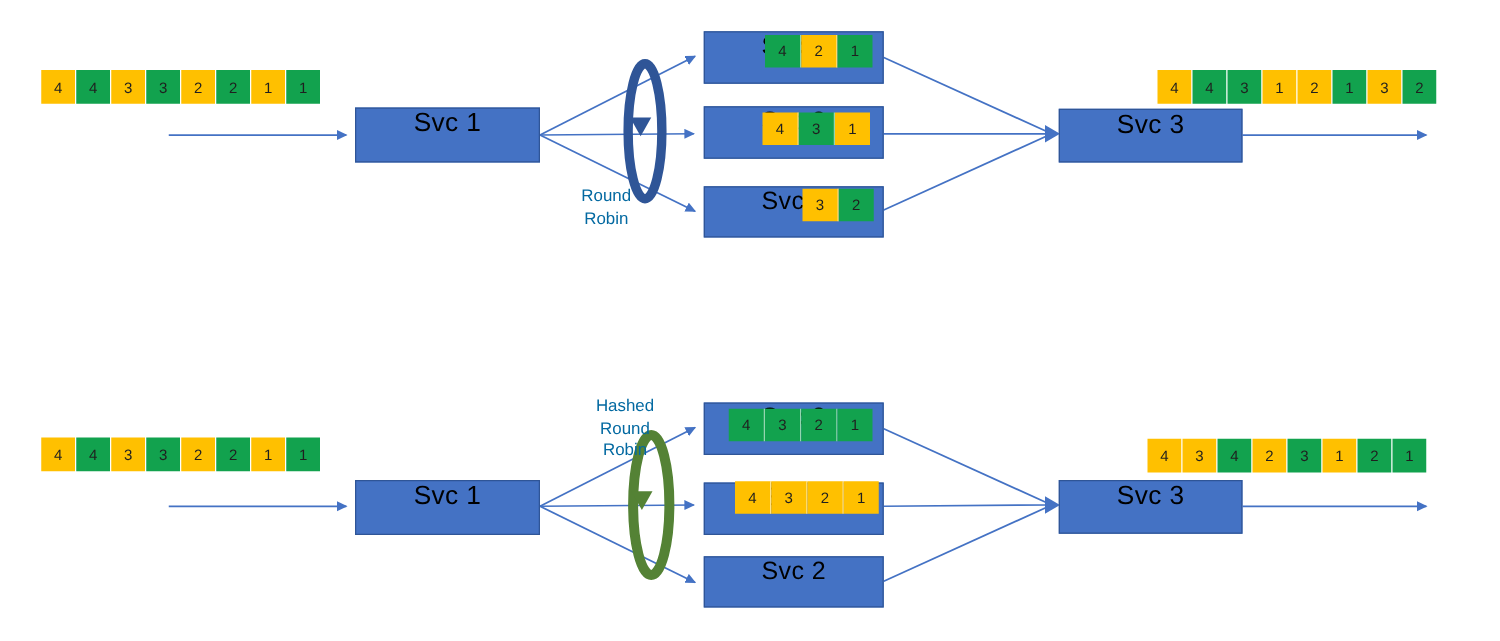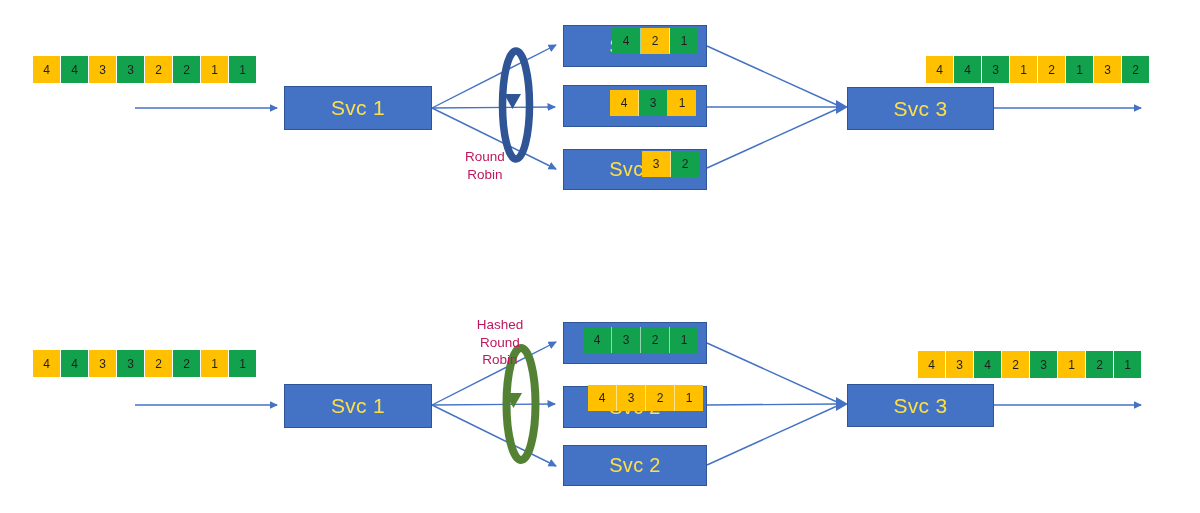--- a/index.html
+++ b/index.html
@@ -12,40 +12,40 @@
   .ring-blue{stroke:var(--ring_blue,#2F5597);stroke-width:7.5;fill:none;}
   .ring-green{stroke:var(--ring_green,#548235);stroke-width:8;fill:none;}
   .tri-blue{fill:var(--ring_blue,#2F5597);}
   .tri-green{fill:var(--ring_green,#548235);}
   .conv-arrow{fill:var(--wire,#4472C4);}
 
   .svc{
     position:absolute;z-index:1;
     background:var(--box_blue,#4472C4);
     border:1.6px solid var(--box_border,#2F5597);
-    color:#fde047;display:flex;align-items:center;justify-content:center;
+    color:#000000;display:flex;align-items:flex-start;justify-content:center;
     font-size:21px;letter-spacing:.3px;box-sizing:border-box;
   }
   .seq{position:absolute;z-index:1;display:flex;gap:1px;}
   .seq .cell{
     width:27px;height:27px;display:flex;align-items:center;justify-content:center;
     font-size:12px;color:#1f1f1f;
   }
   .queue{position:absolute;z-index:2;display:flex;}
   .queue .cell{
     width:28px;height:26px;display:flex;align-items:center;justify-content:center;
     font-size:12px;color:#1f1f1f;border-right:1px solid rgba(255,255,255,.55);
   }
   .queue .cell:last-child{border-right:none;}
   .yellow{background:var(--yellow,#FFC000);}
   .green{background:var(--green,#12A24E);}
 
   .strategy-label{
     position:absolute;z-index:3;width:84px;text-align:center;
-    font-size:13.5px;line-height:1.3;color:#be185d;white-space:pre-line;
+    font-size:13.5px;line-height:1.3;color:#0369a1;white-space:pre-line;
   }
 </style>
 </head>
 <body>
 
 <div class="canvas">
 
   <svg class="wires" width="1200" height="513" viewBox="0 0 1200 513">
     <defs>
       <marker id="arr" markerWidth="10" markerHeight="9" refX="7.5" refY="4" orient="auto" markerUnits="userSpaceOnUse">

